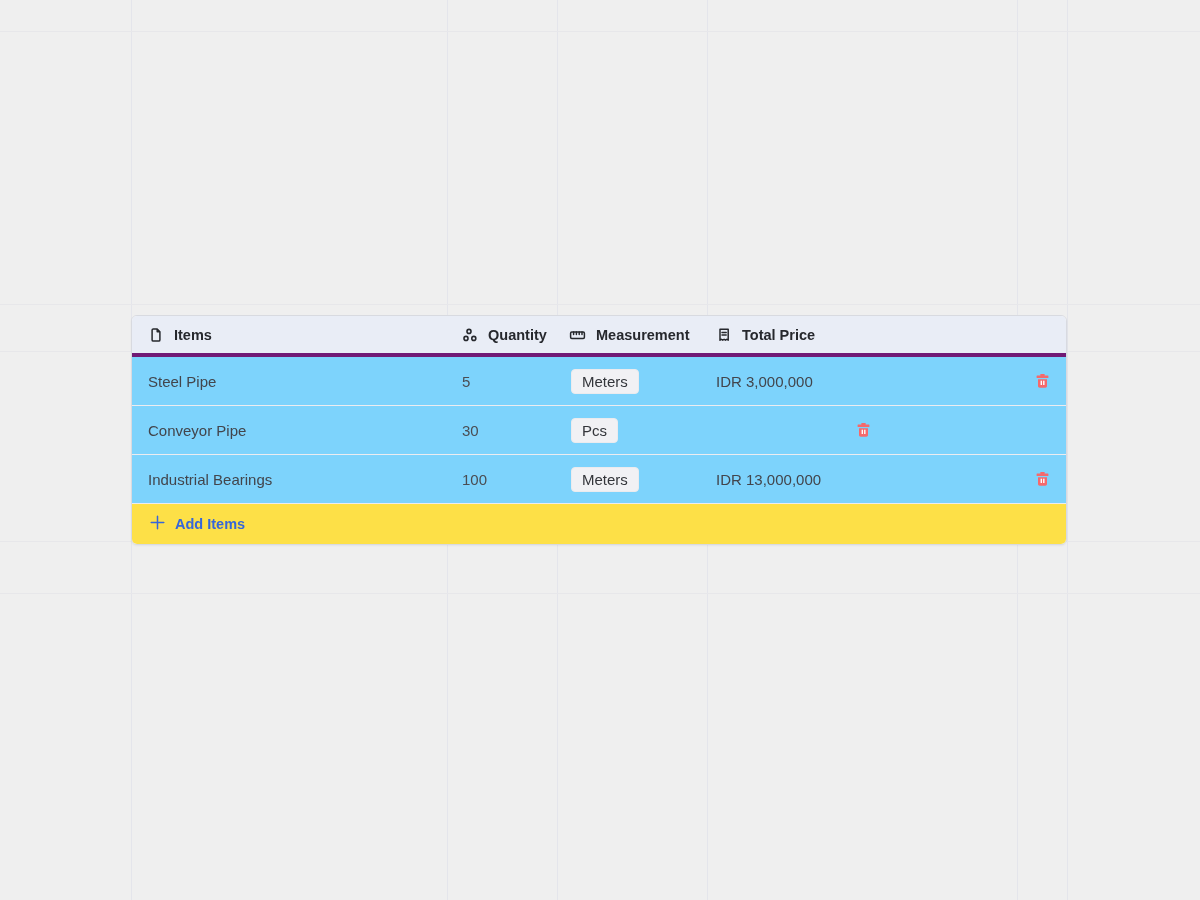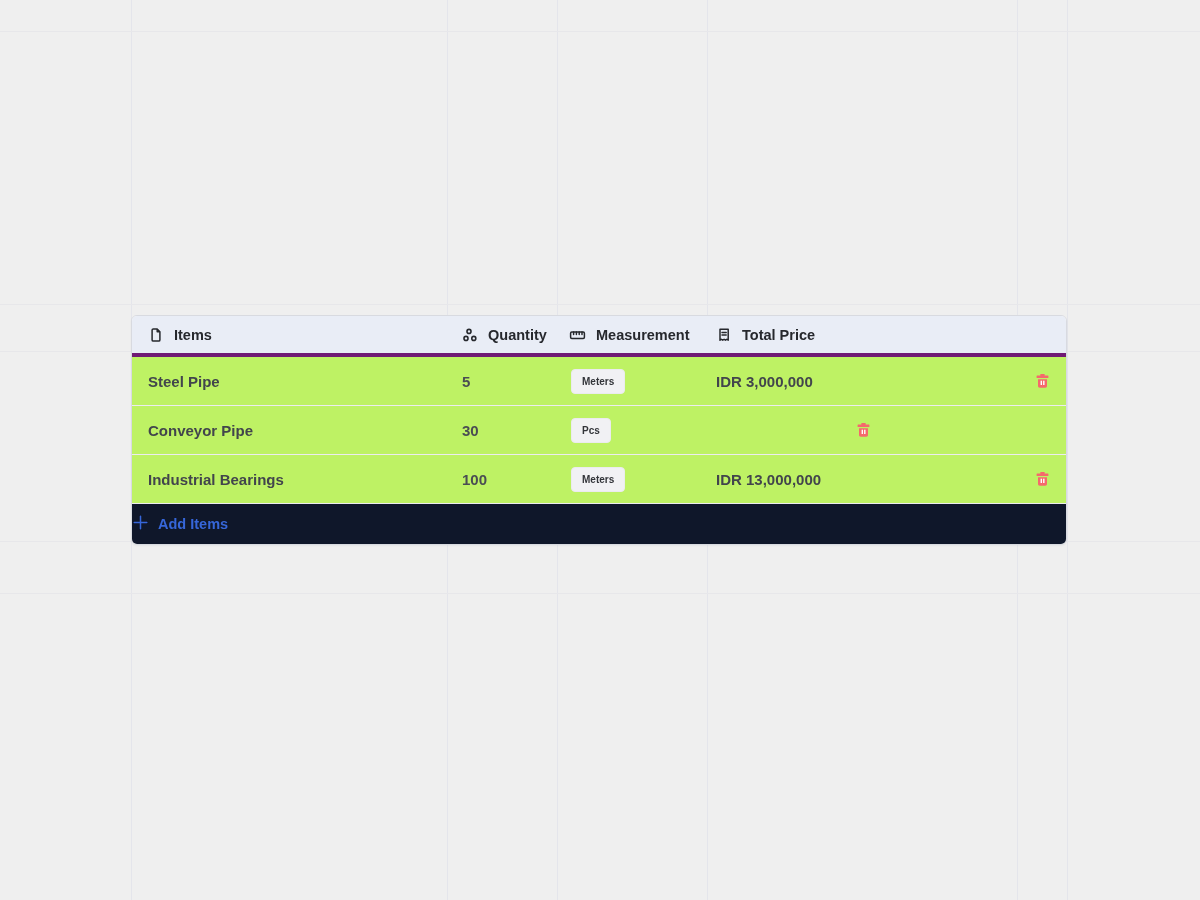--- a/index.html
+++ b/index.html
@@ -25,38 +25,39 @@
   .grid{display:grid;grid-template-columns:316px 110px 150px 1fr 48px;align-items:center;}
 
   .thead{
     height:37px;background:#e9edf6;border-bottom:4px solid #701a75;
     font-size:14.5px;font-weight:bold;color:#26282d;
   }
   .hcell{display:flex;align-items:center;gap:10px;}
   .hc1{padding-left:16px}.hc2{padding-left:14px}.hc3{padding-left:11px}.hc4{padding-left:8px}
   .hcell svg{flex:0 0 auto;display:block;}
 
-  .row{height:48px;border-bottom:1px solid #ececf0;font-size:15px;color:#42454c;background:#bef264;font-weight:bold;}
+  .row{height:48px;border-bottom:1px solid #ececf0;font-size:15px;color:#42454c;background:#7dd3fc;}
   .cell{display:flex;align-items:center;}
   .c-item{padding-left:16px;}
   .c-qty{padding-left:14px;color:#4a4d53;}
   .c-meas{padding-left:13px;}
   .c-price{padding-left:8px;}
   .c-del{justify-content:center;}
 
   .badge{
     display:inline-block;background:#f1f1f4;border:1px solid #ebebee;border-radius:4px;
-    padding:4px 10px;font-size:10px;color:#33353a;line-height:15px;
+    padding:4px 10px;font-size:15px;color:#33353a;line-height:15px;
   }
   .del-btn{
     border:none;background:transparent;padding:4px;cursor:pointer;line-height:0;
   }
 
   .tfoot{
-    height:40px;background:#0f172a;display:flex;gap:9px;
+    height:40px;background:#fde047;display:flex;gap:9px;
+    padding-left:17px;
   }
   .add-link{
     display:flex;align-items:center;gap:9px;border:none;background:transparent;padding:0;
     color:#3666d9;font-size:14.5px;font-weight:bold;cursor:pointer;
     font-family:"Liberation Sans",sans-serif;
   }
 </style>
 </head>
 <body>
 

